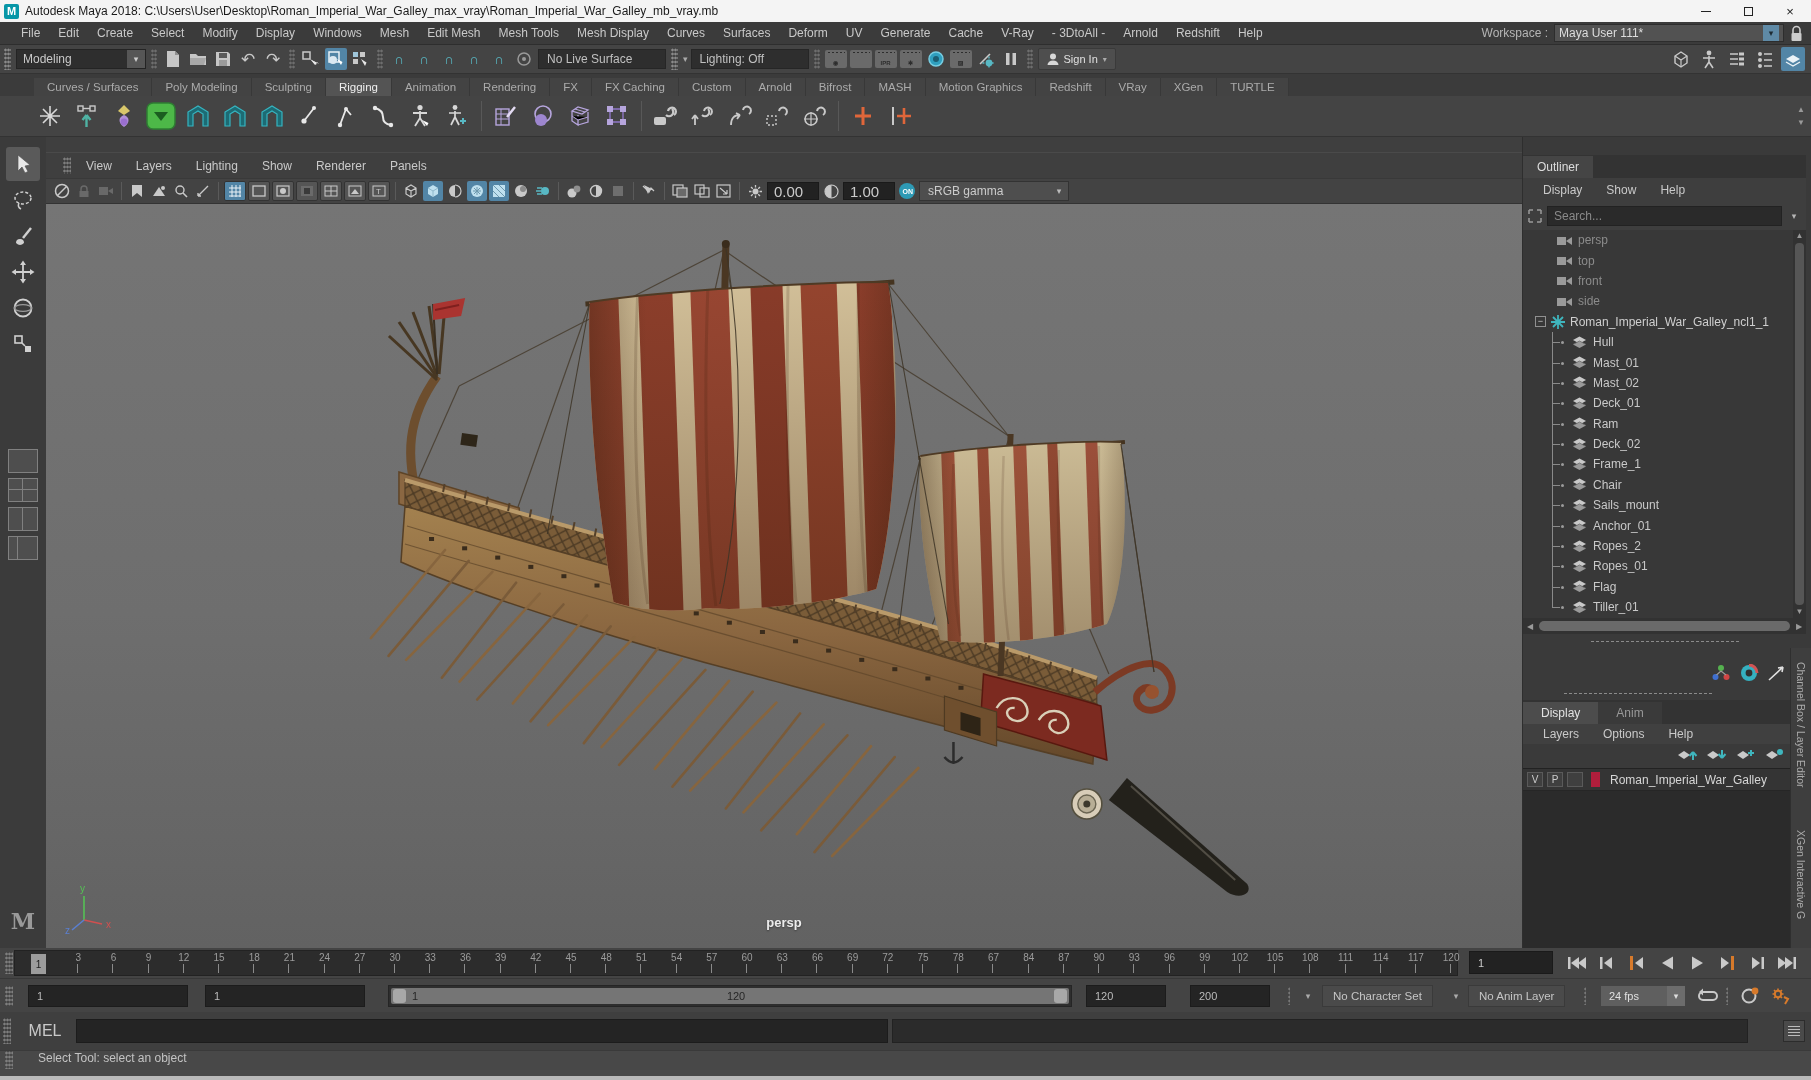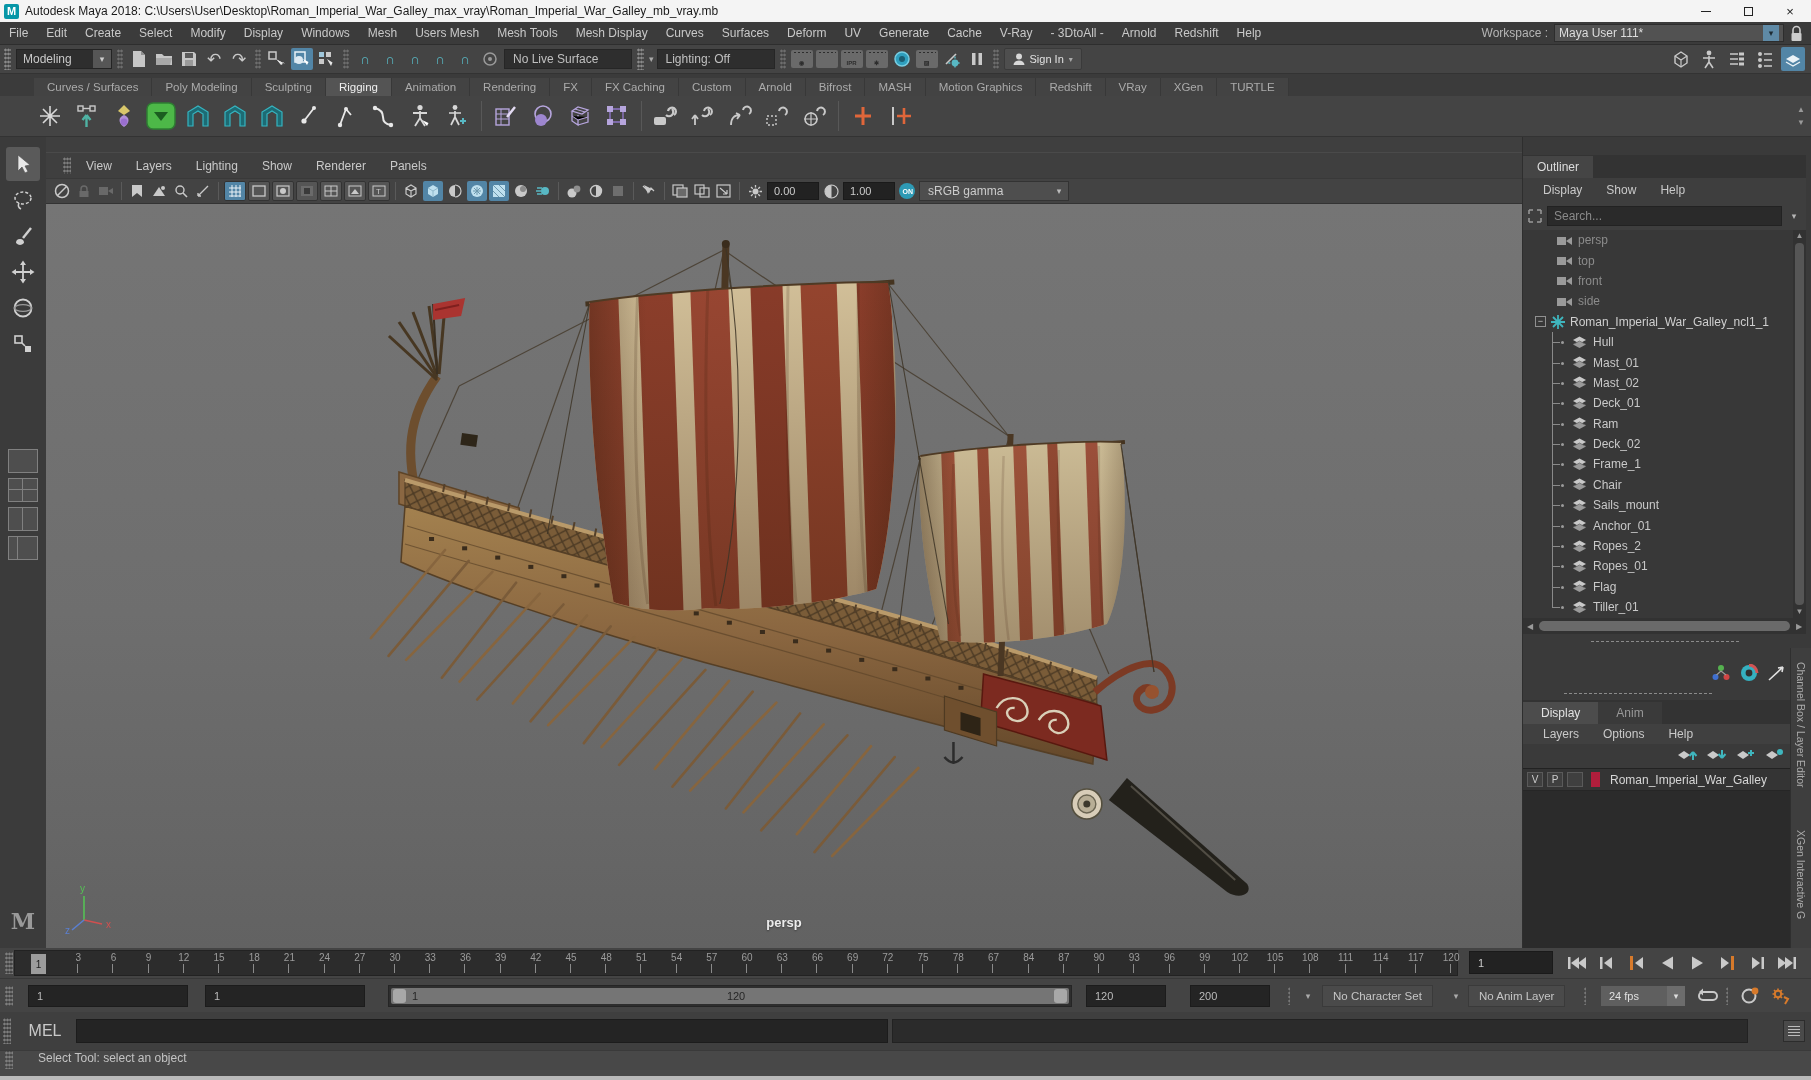--- a/index.html
+++ b/index.html
@@ -6,33 +6,33 @@
 body{width:1811px;height:1080px;overflow:hidden;background:#444;position:relative;font-size:12px;color:#ccc}
 
 #titlebar{position:absolute;top:0;left:0;right:0;height:22px;background:#f4f4f4;display:flex;align-items:center;color:#111}
 #titlebar .mico{width:15px;height:15px;margin:0 6px 0 4px;background:#0696a7;color:#fff;font-weight:bold;font-size:11px;display:flex;align-items:center;justify-content:center;border-radius:2px}
 #titlebar .ttl{font-size:12px;color:#1a1a1a;white-space:nowrap}
 #wincontrols{margin-left:auto;display:flex;height:100%}
 #wincontrols .wbtn{width:42px;height:100%;display:flex;align-items:center;justify-content:center;color:#222;font-size:13px}
 .min-glyph{width:10px;border-bottom:1px solid #222;height:1px;display:block}
 .max-glyph{width:9px;height:9px;border:1px solid #222;display:block}
 
-#menubar{position:absolute;top:22px;left:0;right:0;height:23px;background:#3b3b3b;display:flex;align-items:center;padding-left:0;border-bottom:1px solid #2e2e2e}
+#menubar{position:absolute;top:22px;left:0;right:0;height:23px;background:#3b3b3b;display:flex;align-items:center;padding-left:12px;border-bottom:1px solid #2e2e2e}
 #menubar .mi{padding:3px 9px;color:#c9c9c9;font-size:12px;white-space:nowrap}
 #wsarea{margin-left:auto;display:flex;align-items:center;gap:6px;padding-right:8px}
 #wslabel{color:#b5b5b5}
 #wsdrop{width:230px;height:18px;background:#525252;border:1px solid #2d2d2d;display:flex;align-items:center;padding:0 4px;color:#ddd}
 #wsdrop .car{margin-left:auto;width:16px;height:16px;background:#5f8aa6;color:#1d2b33;display:flex;align-items:center;justify-content:center;font-size:9px}
 
 #statusline{position:absolute;top:45px;left:0;right:0;height:29px;background:#444;display:flex;align-items:center;gap:3px;border-bottom:1px solid #333;padding-left:2px}
 .grip{width:7px;height:22px;background-image:radial-gradient(#8b8b8b 1px,transparent 1.2px);background-size:3px 4px;margin:0 2px;flex:none}
 .gsep{width:6px;height:20px;flex:none;background-image:radial-gradient(#6e6e6e 1px,transparent 1.2px);background-size:3px 4px;margin:0 2px}
 .ddbox{height:20px;background:#2e2e2e;border:1px solid #242424;display:flex;align-items:center;color:#c9c9c9;padding-left:6px}
 .ddbox .car{width:18px;height:18px;margin-left:auto;background:#565656;display:flex;align-items:center;justify-content:center;font-size:9px;color:#ccc}
-#menuset{width:96px}
+#menuset{width:130px}
 .sic{width:22px;height:22px;display:flex;align-items:center;justify-content:center;border-radius:2px;flex:none}
 .sic svg{display:block}
 .sic.blue{background:#5285a6}
 .fieldbox{height:20px;background:#2e2e2e;border:1px solid #262626;color:#c0c0c0;display:flex;align-items:center;padding:0 8px;white-space:nowrap}
 .teal{color:#58b8c4;font-weight:bold;font-size:14px;line-height:1}
 .rndic{width:22px;height:18px;background:#6a6a6a;border-radius:2px;position:relative;display:flex;align-items:flex-end;justify-content:center;font-size:6px;color:#2d2d2d;overflow:hidden}
 .rndic::before{content:"";position:absolute;top:1px;left:2px;right:2px;height:3px;background-image:radial-gradient(#2d2d2d 1px,transparent 1.2px);background-size:4px 3px}
 .rndic .inner{margin-bottom:2px;font-weight:bold}
 #signin{display:flex;align-items:center;gap:5px;background:#4e4e4e;border:1px solid #3a3a3a;height:22px;padding:0 8px;border-radius:2px}
 #rightdockbtns{margin-left:auto;display:flex;gap:4px;padding-right:6px}
@@ -65,21 +65,21 @@
 #mayalogo{margin-top:auto;margin-bottom:14px;color:#9a9a9a;font-size:22px;font-weight:bold;font-family:"DejaVu Serif",serif}
 
 #viewport{position:absolute;left:46px;top:0;width:1476px;height:811px;background:#3f3f3f;padding-top:15px;display:flex;flex-direction:column}
 #panelmenu{height:26px;background:#3f3f3f;display:flex;align-items:center;padding-left:14px;border-top:1px solid #4a4a4a}
 #panelmenu .pmi{padding:4px 12px;color:#c9c9c9;font-size:12px}
 #viewbar{height:26px;background:#434343;display:flex;align-items:center;gap:2px;padding-left:6px;border-top:1px solid #393939;border-bottom:1px solid #333}
 .vic{width:20px;height:20px;border-radius:2px;display:flex;align-items:center;justify-content:center;flex:none}
 .vic.framed{background:#555;border:1px solid #333;width:22px}
 .vic.on{background:#5285a6}
 .vsep{width:1px;height:18px;background:#5a5a5a;margin:0 3px;flex:none}
-.vfield{width:52px;height:18px;background:#222;color:#ccc;border:1px solid #1a1a1a;display:flex;align-items:center;padding-left:6px;font-size:11px}
+.vfield{width:52px;height:18px;background:#222;color:#ccc;border:1px solid #1a1a1a;display:flex;align-items:center;padding-left:6px;font-size:15px}
 #gammasel{width:150px;height:20px;background:#4e4e4e;border:1px solid #333;display:flex;align-items:center;padding-left:8px;color:#ccc}
 #gammasel .car{margin-left:auto;width:18px;height:18px;display:flex;align-items:center;justify-content:center;font-size:9px;color:#bbb}
 #canvas{flex:1;position:relative;background:linear-gradient(180deg,#757575 0%,#6e6e6e 55%,#626262 100%);overflow:hidden}
 #shipsvg{position:absolute;inset:0}
 #persplabel{position:absolute;bottom:18px;left:50%;transform:translateX(-50%);color:#ececec;font-weight:bold;font-size:13px;text-shadow:0 1px 2px rgba(0,0,0,.4)}
 #axisgizmo{position:absolute;left:18px;bottom:14px}
 
 #rightdock{position:absolute;left:1522px;top:0;width:289px;height:811px;background:#3a3a3a;border-left:1px solid #2e2e2e}
 #outtabrow{position:absolute;top:18px;left:0;right:5px;height:23px;background:#333;display:flex;align-items:flex-end}
 #outtab{background:#454545;color:#ddd;padding:4px 14px;font-size:12px}
@@ -185,21 +185,21 @@
   <div style="display:flex">
 
   <span class="mi">File</span>
       <span class="mi">Edit</span>
       <span class="mi">Create</span>
       <span class="mi">Select</span>
       <span class="mi">Modify</span>
       <span class="mi">Display</span>
       <span class="mi">Windows</span>
       <span class="mi">Mesh</span>
-      <span class="mi">Users Mesh</span>
+      <span class="mi">Edit Mesh</span>
       <span class="mi">Mesh Tools</span>
       <span class="mi">Mesh Display</span>
       <span class="mi">Curves</span>
       <span class="mi">Surfaces</span>
       <span class="mi">Deform</span>
       <span class="mi">UV</span>
       <span class="mi">Generate</span>
       <span class="mi">Cache</span>
       <span class="mi">V-Ray</span>
       <span class="mi">- 3DtoAll -</span>

